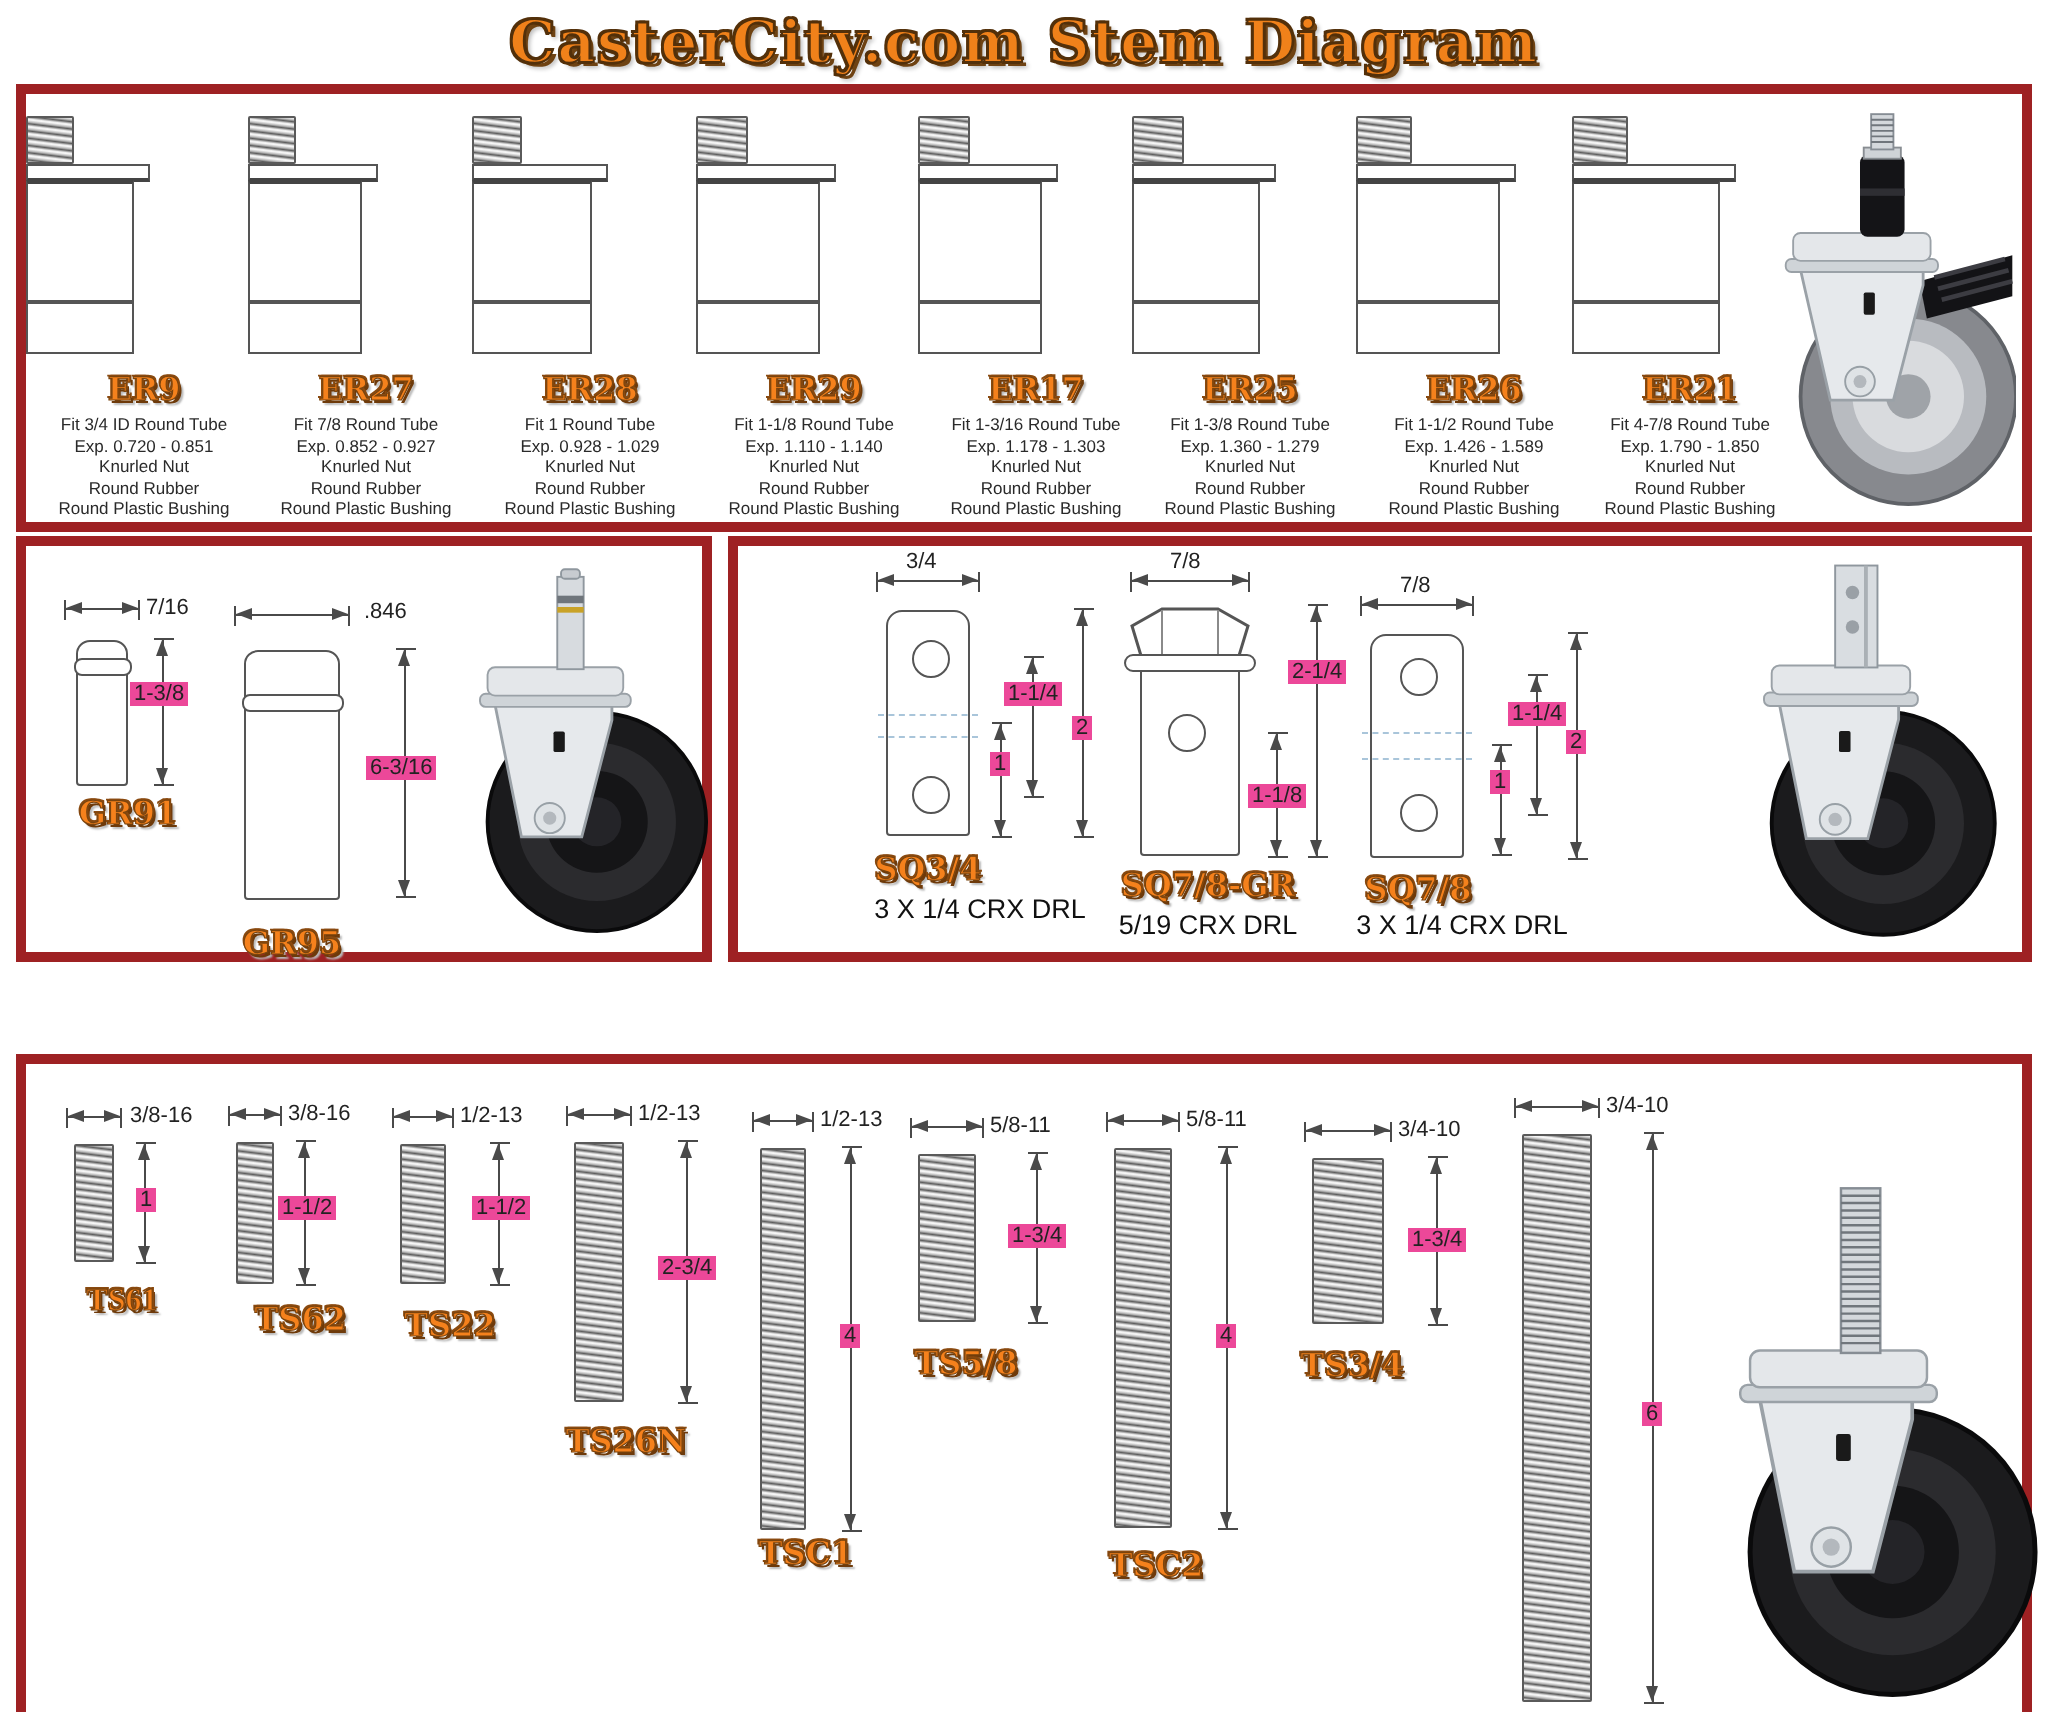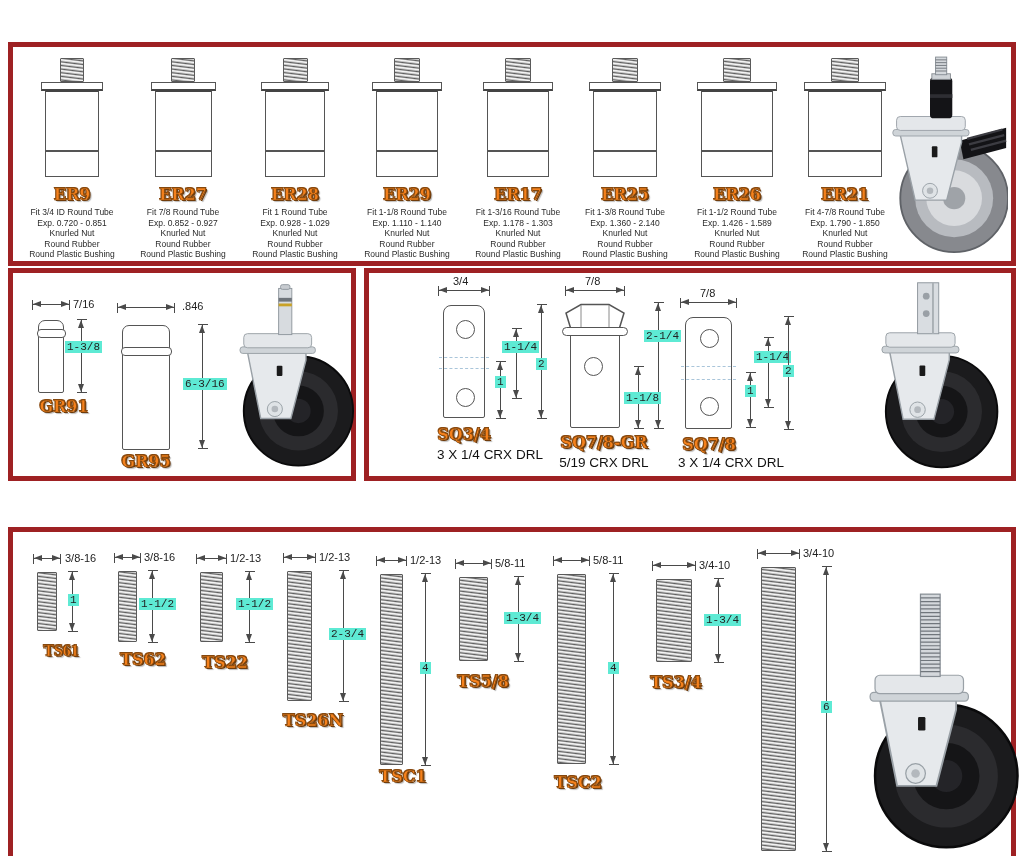--- a/index.html
+++ b/index.html
@@ -7,40 +7,40 @@
         font-family:"Liberation Sans",sans-serif;}
   .title{position:absolute;top:4px;left:0;width:100%;text-align:center;
          font-family:"DejaVu Serif",serif;font-weight:bold;font-size:29px;letter-spacing:1px;
          color:#f0811a;-webkit-text-stroke:1px #53300a;
          text-shadow:-1px -1px 0 #53300a,1px -1px 0 #53300a,-1px 1px 0 #53300a,2px 2px 0 #6e4212,3px 3px 2px #bdbdbd;}
   .sec{position:absolute;background:#fff;border:5px solid #9e2123;box-sizing:border-box;}
   .fig-label{position:absolute;font-family:"DejaVu Serif",serif;font-weight:bold;font-size:16px;
          color:#f5811c;text-align:center;-webkit-text-stroke:0.6px #7a440e;white-space:nowrap;
          text-shadow:-0.8px -0.8px 0 #8a4a10,0.8px -0.8px 0 #8a4a10,1.4px 1.4px 0 #6e3a0a,2.4px 2.4px 1px #b9b9b9;}
   .dim-lbl{position:absolute;font-size:11px;color:#222;white-space:nowrap;}
-  .on-line{background:#5eead4;padding:0 2px;font-family:Liberation Mono, monospace;}
+  .on-line{background:#ec4899;padding:0 2px;}
   .sub-lbl{position:absolute;font-size:13.5px;color:#111;text-align:center;white-space:nowrap;}
   
   .dim-h{position:absolute;height:0;border-top:1px solid #4a4a4a;}
   .dim-h::before,.dim-h::after{content:"";position:absolute;top:-5px;width:1px;height:10px;background:#4a4a4a;}
   .dim-h::before{left:-1px}.dim-h::after{right:-1px}
   .dim-h .al,.dim-h .ar{position:absolute;top:-4px;width:0;height:0;border-top:3.5px solid transparent;border-bottom:3.5px solid transparent;}
   .dim-h .al{left:0;border-right:8px solid #4a4a4a;}
   .dim-h .ar{right:0;border-left:8px solid #4a4a4a;}
   .dim-v{position:absolute;width:0;border-left:1px solid #4a4a4a;}
   .dim-v::before,.dim-v::after{content:"";position:absolute;left:-5px;height:1px;width:10px;background:#4a4a4a;}
   .dim-v::before{top:-1px}.dim-v::after{bottom:-1px}
   .dim-v .au,.dim-v .ad{position:absolute;left:-4px;width:0;height:0;border-left:3.5px solid transparent;border-right:3.5px solid transparent;}
   .dim-v .au{top:0;border-bottom:8px solid #4a4a4a;}
   .dim-v .ad{bottom:0;border-top:8px solid #4a4a4a;}
   
   .rod{position:absolute;box-sizing:border-box;border:1px solid #5a5a5a;border-radius:1px;
        background:repeating-linear-gradient(187deg,#f7f7f7 0px,#bcbcbc 1px,#5e5e5e 1.9px,#efefef 3.1px,#f7f7f7 3.6px);}
   
-  .er-fig{position:absolute;top:11px;width:118px;display:flex;flex-direction:column;align-items:center;}
+  .er-fig{position:absolute;top:11px;width:118px;display:flex;flex-direction:column;}
   .er-fig .rod{position:static;height:24px;}
   .er-collar{height:9px;border:1px solid #555;border-bottom:2px solid #444;background:#fff;box-sizing:border-box;}
   .er-body{height:61px;border:1px solid #555;border-top:2px solid #444;background:#fff;box-sizing:border-box;margin-top:-1px;}
   .er-bot{height:27px;border:1px solid #555;border-top:2px solid #555;background:#fff;box-sizing:border-box;margin-top:-1px;}
   .er-fig .fig-label{position:static;margin-top:8px;}
   .er-desc{margin-top:3px;font-size:8.5px;line-height:10.6px;color:#2a2a2a;text-align:center;width:118px;}
   
   .cyl{position:absolute;box-sizing:border-box;border:1.3px solid #555;border-radius:7px 7px 2px 2px;background:#fff;}
   .ring{position:absolute;left:-2.5px;right:-2.5px;height:7px;border:1px solid #555;border-radius:4px;background:#fff;}
   
@@ -48,20 +48,21 @@
   .hole{position:absolute;box-sizing:border-box;width:19px;height:19px;border:1.5px solid #555;border-radius:50%;background:#fff;z-index:3;}
   .dash{position:absolute;left:-5px;right:-5px;height:0;border-top:1.5px dashed #a9c5da;}
   .band{position:absolute;box-sizing:border-box;border:1.3px solid #555;border-radius:5px;background:#fff;z-index:2;}
   .caster{position:absolute;}
 </style>
 </head>
 <body>
 
 <div id="page">
 
+  <div class="title">CasterCity.com Stem Diagram</div>
 
   <div class="sec" style="left:8px;top:42px;width:1008px;height:224px;">
 
     <div class="er-fig" style="left:0px">
       <div class="rod" style="width:24px"></div>
       <div class="er-collar" style="width:62px"></div>
       <div class="er-body" style="width:54px"></div>
       <div class="er-bot" style="width:54px"></div>
       <div class="fig-label">ER9</div>
       <div class="er-desc">
@@ -134,21 +135,21 @@
     </div>
 
     <div class="er-fig" style="left:553px">
       <div class="rod" style="width:26px"></div>
       <div class="er-collar" style="width:72px"></div>
       <div class="er-body" style="width:64px"></div>
       <div class="er-bot" style="width:64px"></div>
       <div class="fig-label">ER25</div>
       <div class="er-desc">
         <div>Fit 1-3/8 Round Tube</div>
-        <div>Exp. 1.360 - 2.140</div>
+        <div>Exp. 1.360 - 1.279</div>
         <div>Knurled Nut</div>
         <div>Round Rubber</div>
         <div>Round Plastic Bushing</div>
       </div>
     </div>
 
     <div class="er-fig" style="left:665px">
       <div class="rod" style="width:28px"></div>
       <div class="er-collar" style="width:80px"></div>
       <div class="er-body" style="width:72px"></div>
@@ -222,21 +223,21 @@
     <div class="dim-h" style="left:105px;top:34px;width:56px;">
         <i class="al"></i>
         <i class="ar"></i>
       </div>
     <div class="dim-lbl" style="left:169px;top:27px;">.846</div>
     <div class="dim-v" style="left:189px;top:52px;height:123px;">
         <i class="au"></i>
         <i class="ad"></i>
       </div>
     <div class="dim-lbl on-line" style="left:170px;top:105px;">6-3/16</div>
-    <div class="fig-label" style="left:103px;top:179px;width:60px;text-align:center;">GR95</div>
+    <div class="fig-label" style="left:103px;top:189px;width:60px;text-align:center;">GR95</div>
 
     <svg class="caster" style="left:210px;top:6px" width="132" height="196" viewBox="0 0 140 208">
       <circle cx="80" cy="140" r="58" fill="#1b1b1d" stroke="#0a0a0b" stroke-width="2"></circle>
       <circle cx="80" cy="140" r="42" fill="#2b2b2e"></circle>
       <circle cx="80" cy="140" r="27" fill="#151517"></circle>
       <circle cx="80" cy="140" r="13" fill="#242428"></circle>
       <path d="M26,78 L88,78 L88,86 L72,148 L40,148 Z" fill="#e6e9ec" stroke="#9aa1a7" stroke-width="1.5"></path>
       <rect x="57" y="92" width="6" height="11" rx="1" fill="#1a1a1a"></rect>
       <circle cx="55" cy="138" r="8" fill="#dfe3e6" stroke="#98a0a6"></circle>
       <circle cx="55" cy="138" r="3.5" fill="#b3b8bd"></circle>
@@ -372,21 +373,21 @@
     <div class="dim-h" style="left:102px;top:25px;width:25px;">
         <i class="al"></i>
         <i class="ar"></i>
       </div>
     <div class="dim-lbl" style="left:131px;top:19px;">3/8-16</div>
     <div class="dim-v" style="left:139px;top:39px;height:71px;">
         <i class="au"></i>
         <i class="ad"></i>
       </div>
     <div class="dim-lbl on-line" style="left:126px;top:66px;">1-1/2</div>
-    <div class="fig-label" style="left:100px;top:118px;width:60px;">TS62</div>
+    <div class="fig-label" style="left:100px;top:118px;width:60px;text-align:right;">TS62</div>
 
     <div class="rod" style="left:187px;top:40px;width:23px;height:70px;"></div>
     <div class="dim-h" style="left:184px;top:26px;width:29px;">
         <i class="al"></i>
         <i class="ar"></i>
       </div>
     <div class="dim-lbl" style="left:217px;top:20px;">1/2-13</div>
     <div class="dim-v" style="left:236px;top:40px;height:70px;">
         <i class="au"></i>
         <i class="ad"></i>

